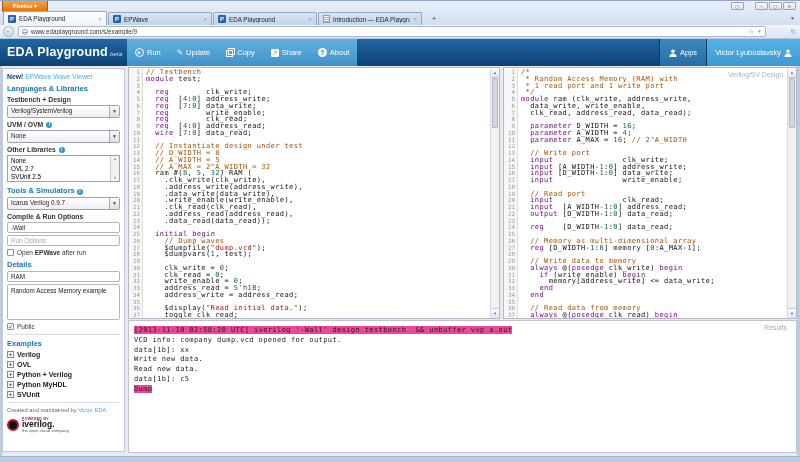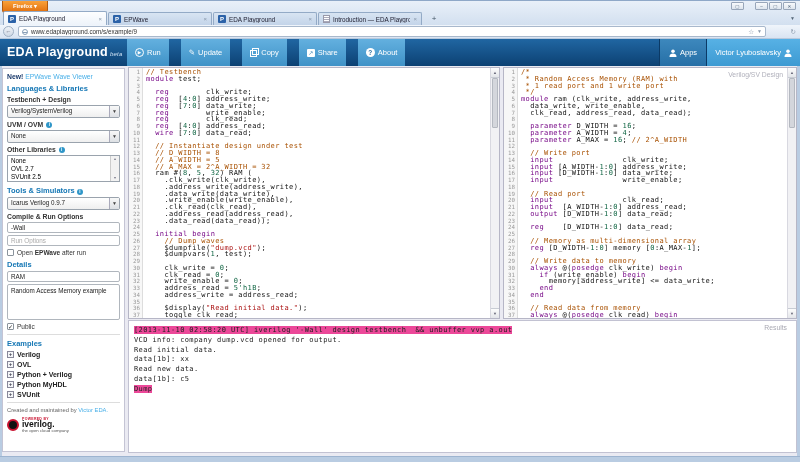--- a/index.html
+++ b/index.html
@@ -25,21 +25,21 @@
   .urlbar{position:absolute;left:18px;top:1px;right:34px;height:11px;background:#fff;border:1px solid #a8b8cc;border-radius:2px;display:flex;align-items:center;padding:0 3px;gap:3px;box-sizing:border-box;}
   .globe-icon{flex:0 0 auto;width:6px;height:6px;border-radius:50%;border:1px solid #8aa0b8;box-sizing:border-box;background:linear-gradient(transparent 2px,#8aa0b8 2px,#8aa0b8 3px,transparent 3px);}
   .url-input{flex:1;border:none;outline:none;font-size:6.3px;color:#333;font-family:"Liberation Sans",sans-serif;height:9px;padding:0;background:transparent;}
   .nav-ico{font-size:6.5px;color:#8a99ab;cursor:pointer;line-height:11px;}
   .nav-right{position:absolute;right:4px;top:1px;display:flex;align-items:center;gap:2px;height:11px;}
 
   
   .appbar{position:absolute;left:0;top:38px;width:100%;height:27px;background:linear-gradient(#2066a2,#0c4173);}
   .logo{position:absolute;left:7px;top:6px;color:#fff;font-size:12.5px;font-weight:bold;letter-spacing:0.2px;cursor:pointer;}
   .logo .beta{font-size:6px;font-style:italic;font-weight:normal;color:#cfe3f4;margin-left:2px;}
-  .appbar-btns{position:absolute;left:127px;top:0;height:27px;display:flex;gap:12px;}
+  .appbar-btns{position:absolute;left:127px;top:0;height:27px;display:flex;gap:0;}
   .abtn{display:flex;align-items:center;gap:3px;padding:0 8px;background:linear-gradient(#63b0df,#3f92c7);color:#fff;font-size:7.5px;cursor:pointer;}
   .icon-run{width:9px;height:9px;border:1px solid #fff;border-radius:50%;font-size:4.5px;line-height:8px;text-align:center;box-sizing:border-box;}
   .icon-pencil{font-size:7.5px;line-height:9px;}
   .icon-copy{display:inline-block;width:8px;height:9px;position:relative;}
   .icon-copy::before{content:"";position:absolute;left:0;top:2px;width:5px;height:5px;border:1px solid #fff;}
   .icon-copy::after{content:"";position:absolute;left:2px;top:0;width:5px;height:5px;border:1px solid #fff;}
   .icon-share{width:8px;height:8px;background:#fff;border-radius:1px;color:#2f7cb0;font-size:6px;line-height:8px;text-align:center;}
   .icon-about{width:9px;height:9px;background:#fff;border-radius:50%;color:#2a6da0;font-weight:bold;font-size:6.5px;line-height:9px;text-align:center;}
   .hdr-right{position:absolute;right:0;top:0;height:27px;display:flex;}
   .apps-btn{display:flex;align-items:center;gap:3px;padding:0 9px;background:linear-gradient(#3d88bd,#266fa6);border-left:1px solid #0b3a66;color:#fff;font-size:7.5px;cursor:pointer;}
@@ -440,22 +440,22 @@
       <div class="sb-thumb"></div>
       <div class="sb-btn sb-down">▼</div>
     </div>
   </div>
 
   <div class="results">
     <div class="results-label">Results</div>
     <div id="console">
         <div class="con-line"><span class="hl">[2013-11-10 02:58:20 UTC] iverilog '-Wall' design testbench  &amp;&amp; unbuffer vvp a.out</span></div>
         <div class="con-line"><span>VCD info: company dump.vcd opened for output.</span></div>
-        <div class="con-line"><span>Read initial data.</span></div>
         <div class="con-line"><span>data[1b]: xx</span></div>
+        <div class="con-line"><span>Write new data.</span></div>
         <div class="con-line"><span>Read new data.</span></div>
         <div class="con-line"><span>data[1b]: c5</span></div>
         <div class="con-line"><span class="hl">Dump</span></div>
       </div>
   </div>
 
   <div class="bottom-edge"></div>
 </div>
 
 </body></html>

